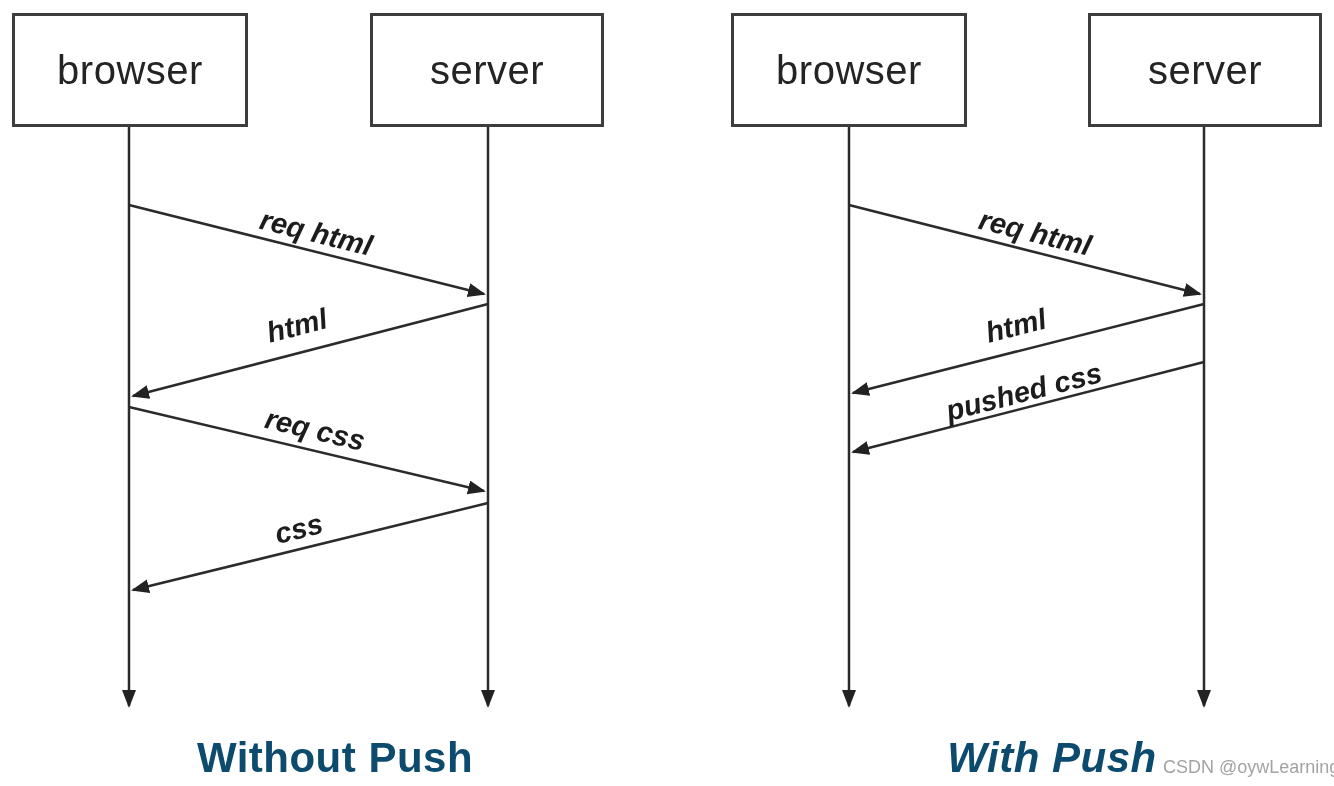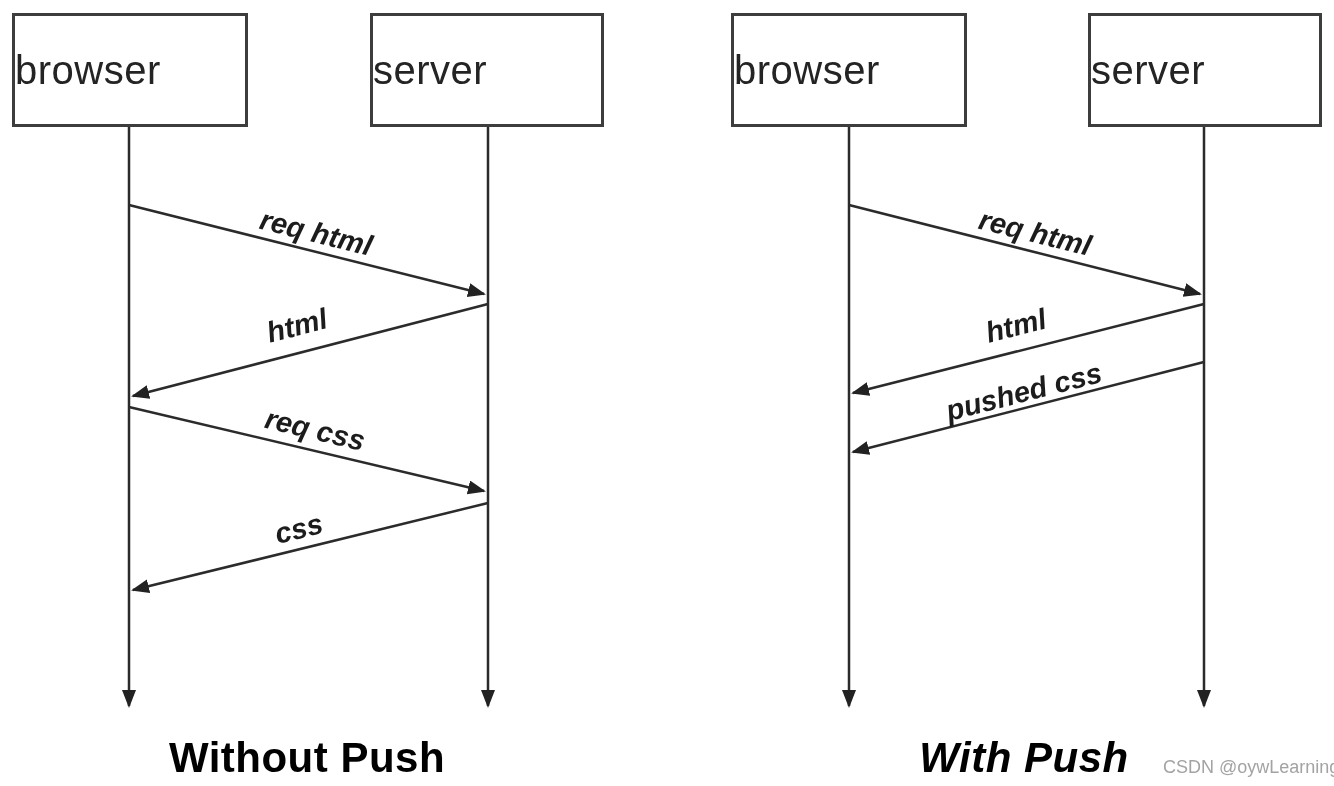--- a/index.html
+++ b/index.html
@@ -22,42 +22,43 @@
     width: 1334px;
     height: 786px;
   }
   .actor-box {
     position: absolute;
     box-sizing: border-box;
     border: 3px solid #3d3d3d;
     background: #ffffff;
     display: flex;
     align-items: center;
-    justify-content: flex-start;
+    justify-content: center;
     font-size: 40px;
     color: #242424;
     letter-spacing: 0.5px;
   }
   .msg-label {
     position: absolute;
     white-space: nowrap;
     font-size: 29px;
     font-weight: bold;
     font-style: italic;
     color: #1c1c1c;
     transform-origin: center center;
   }
   .diagram-title {
     position: absolute;
     white-space: nowrap;
     font-size: 42px;
     font-weight: bold;
-    color: #000000;
+    color: #0c4a6e;
     transform: translate(-50%, -50%);
     letter-spacing: 0.5px;
+    margin-left: 28px;
   }
   .watermark {
     position: absolute;
     white-space: nowrap;
     font-size: 18px;
     color: #a3a3a3;
   }
 </style>
 </head>
 <body>

